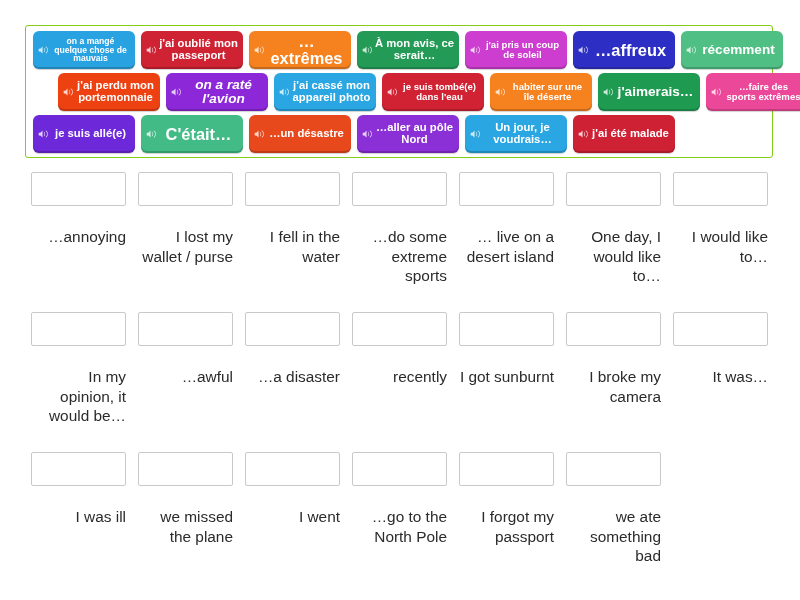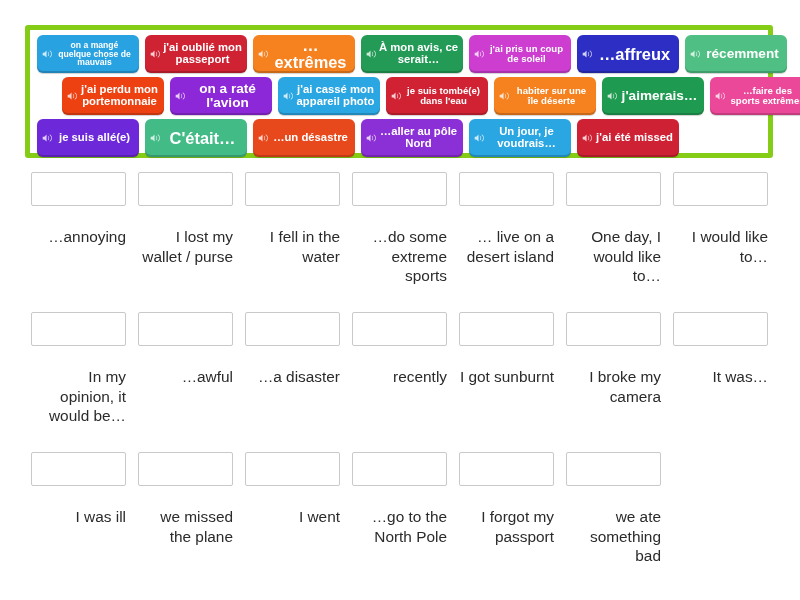--- a/index.html
+++ b/index.html
@@ -12,21 +12,21 @@
   }
 
   #page { position: relative; width: 800px; height: 600px; }
 
   
   .tray {
     position: absolute;
     left: 25px; top: 25px;
     width: 748px; height: 133px;
     background: #ffffff;
-    border: 5px solid #84cc16;
+    border: 1px solid #84cc16;
     border-radius: 3px;
     padding: 5px 4px 4px 4px;
   }
   .tray-row {
     display: flex;
     height: 40px;
     margin-bottom: 2px;
   }
   .tile {
     position: relative;
@@ -189,21 +189,21 @@
         <div class="tile fs-11" style="background: rgb(238, 65, 18); margin-left: 28px;">
           <span class="spk">
             <svg viewBox="0 0 16 16" width="11" height="11" aria-hidden="true">
               <path fill="#ffffff" d="M1 6h2.4L6.6 3v10L3.4 10H1z"></path>
               <path fill="#ffffff" d="M8.6 4.6c1.1.6 1.8 1.8 1.8 3.4s-.7 2.8-1.8 3.4V10c.6-.5.9-1.2.9-2s-.3-1.5-.9-2z"></path>
               <path fill="#ffffff" d="M11.3 2.6c1.9 1 3.1 3 3.1 5.4s-1.2 4.4-3.1 5.4v-1.5c1.3-.9 2.1-2.3 2.1-3.9s-.8-3-2.1-3.9z"></path>
             </svg>
           </span>
           <span class="txt">j'ai perdu mon portemonnaie</span>
         </div>
-        <div class="tile fs-13" style="background: rgb(141, 40, 216);">
+        <div class="tile fs-13" style="background: rgb(141, 40, 216); font-style: italic;">
           <span class="spk">
             <svg viewBox="0 0 16 16" width="11" height="11" aria-hidden="true">
               <path fill="#ffffff" d="M1 6h2.4L6.6 3v10L3.4 10H1z"></path>
               <path fill="#ffffff" d="M8.6 4.6c1.1.6 1.8 1.8 1.8 3.4s-.7 2.8-1.8 3.4V10c.6-.5.9-1.2.9-2s-.3-1.5-.9-2z"></path>
               <path fill="#ffffff" d="M11.3 2.6c1.9 1 3.1 3 3.1 5.4s-1.2 4.4-3.1 5.4v-1.5c1.3-.9 2.1-2.3 2.1-3.9s-.8-3-2.1-3.9z"></path>
             </svg>
           </span>
           <span class="txt">on a raté l'avion</span>
         </div>
         <div class="tile fs-11" style="background: rgb(42, 166, 226);">
@@ -309,21 +309,21 @@
           <span class="txt">Un jour, je voudrais…</span>
         </div>
         <div class="tile fs-11" style="background: rgb(207, 33, 52);">
           <span class="spk">
             <svg viewBox="0 0 16 16" width="11" height="11" aria-hidden="true">
               <path fill="#ffffff" d="M1 6h2.4L6.6 3v10L3.4 10H1z"></path>
               <path fill="#ffffff" d="M8.6 4.6c1.1.6 1.8 1.8 1.8 3.4s-.7 2.8-1.8 3.4V10c.6-.5.9-1.2.9-2s-.3-1.5-.9-2z"></path>
               <path fill="#ffffff" d="M11.3 2.6c1.9 1 3.1 3 3.1 5.4s-1.2 4.4-3.1 5.4v-1.5c1.3-.9 2.1-2.3 2.1-3.9s-.8-3-2.1-3.9z"></path>
             </svg>
           </span>
-          <span class="txt">j'ai été missed</span>
+          <span class="txt">j'ai été malade</span>
         </div>
         <div class="tile fs-11 blank"></div>
       </div>
     </div>
 
   <div class="ans-row" id="ans-row-0">
       <div class="ans-cell">
         <div class="dropzone"></div>
         <div class="ans-label">…annoying</div>
       </div>

